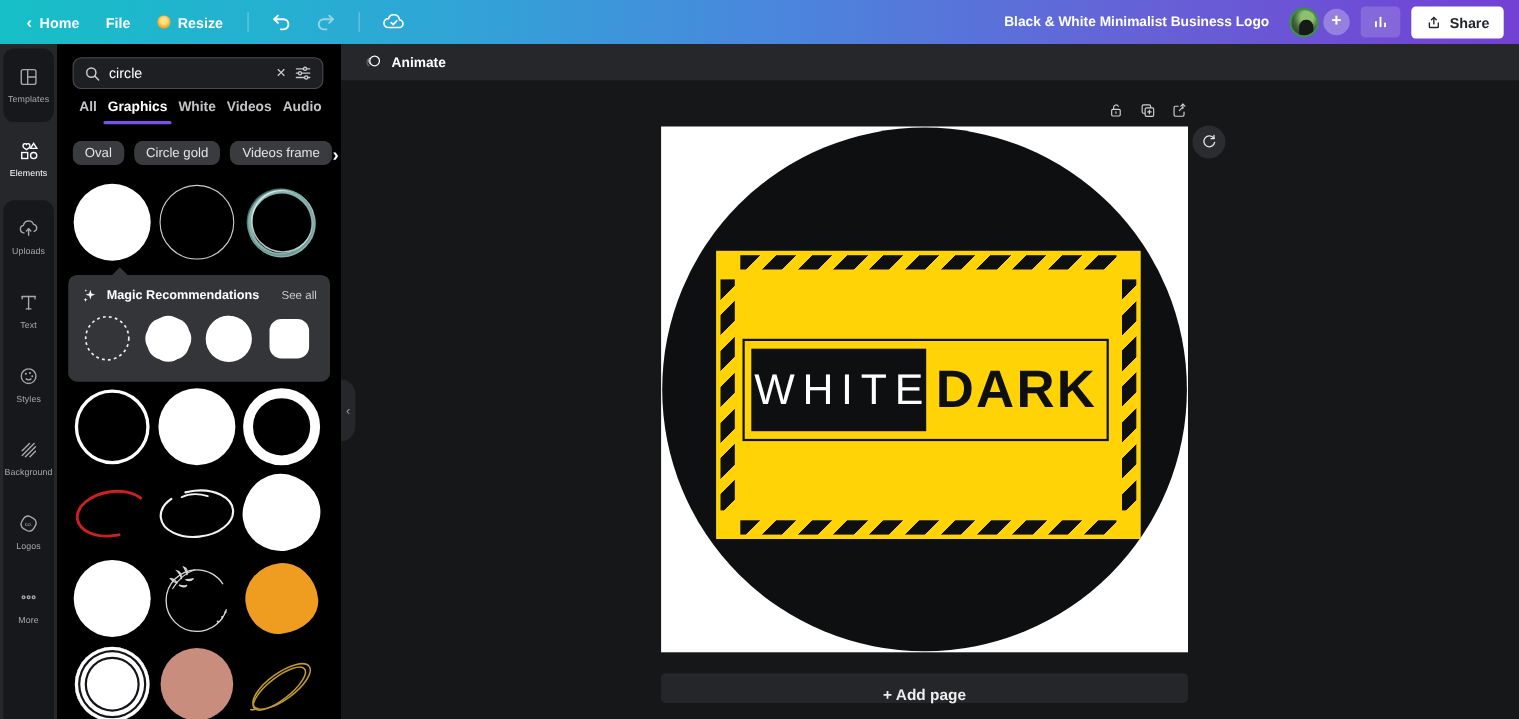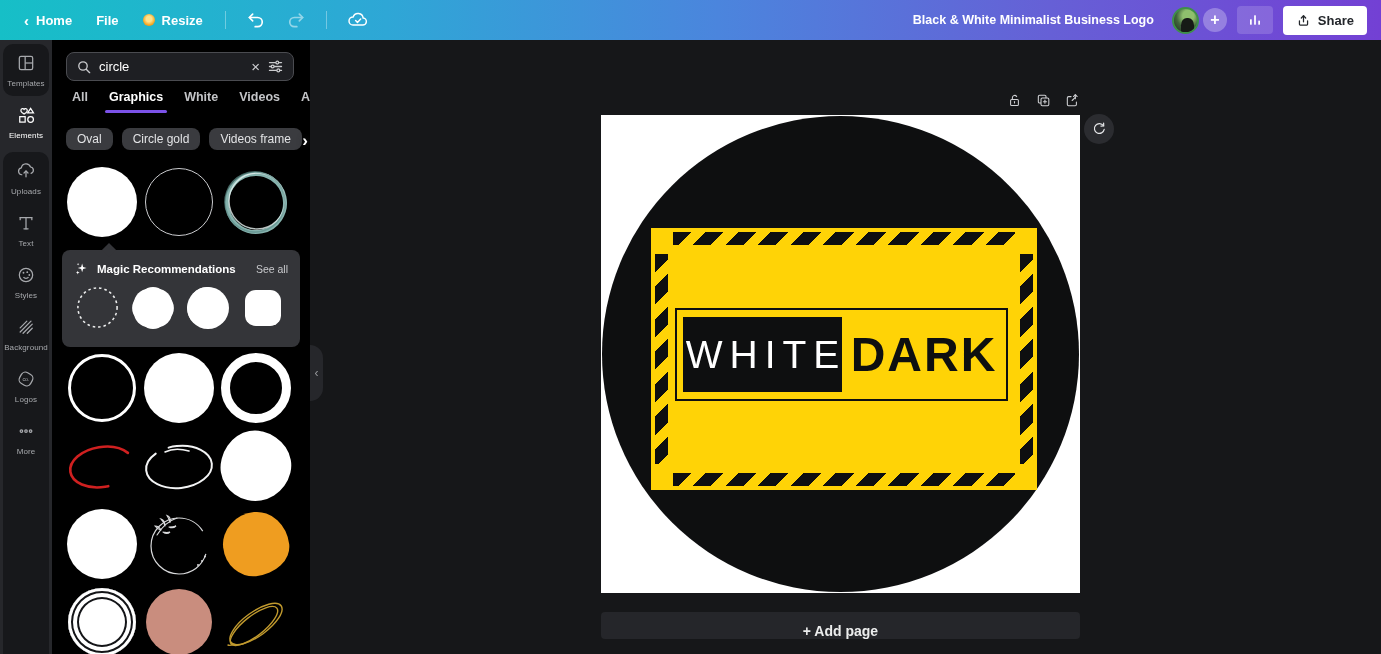--- a/index.html
+++ b/index.html
@@ -33,36 +33,36 @@
   #chart-btn { background:rgba(255,255,255,.16); border-radius:4px; padding:6px 9px; cursor:pointer; }
   #share-btn { background:#fff; color:#23262b; border-radius:4px; padding:7px 13px;
     display:flex; align-items:center; gap:7px; font-size:13px; font-weight:700; cursor:pointer; }
 
   
   #rail { position:absolute; left:0; top:40px; width:52px; height:614px; background:#26272b;
     display:flex; flex-direction:column; }
   .rail-box { background:#17181b; border-radius:10px; margin:4px 3px 0; }
   .rail-group { background:#17181b; border-radius:10px 10px 0 0; margin:4px 3px 0; flex:1;
     display:flex; flex-direction:column; }
-  .rail-item { height:52px; display:flex; flex-direction:column; align-items:center;
+  .rail-item { height:67px; display:flex; flex-direction:column; align-items:center;
     justify-content:center; gap:6px; color:#a7a9ad; cursor:pointer; }
   .rail-item .lbl { font-size:8px; letter-spacing:.1px; }
   .rail-item.active { color:#fff; }
   .rail-item svg { stroke:currentColor; fill:none; stroke-width:1.5; }
 
   
   #panel { position:absolute; left:52px; top:40px; width:258px; height:614px;
     background:#000000; overflow:hidden; }
   #search-box { position:absolute; left:14px; top:12px; width:228px; height:29px;
     background:#1e1f23; border:1px solid #4a4b50; border-radius:8px;
     display:flex; align-items:center; padding:0 9px; gap:7px; }
   #search-input { flex:1; background:transparent; border:none; outline:none; color:#fff;
     font-size:13px; font-family:"Liberation Sans",sans-serif; min-width:0; }
   #search-clear { color:#cfd0d3; font-size:15px; cursor:pointer; line-height:1; }
-  #tabs { position:absolute; left:20px; top:50px; display:flex; gap:21px; }
+  #tabs { position:absolute; left:20px; top:50px; display:flex; gap:10px; }
   .tab { font-size:12.5px; font-weight:700; color:#c3c4c7; cursor:pointer; padding-bottom:9px;
     position:relative; }
   .tab.active { color:#fff; }
   .tab.active:after { content:""; position:absolute; left:-4px; right:-4px; bottom:0;
     height:3px; border-radius:2px; background:#7b52e8; }
   #chips { position:absolute; left:14px; top:88px; display:flex; gap:9px; width:236px;
     overflow:hidden; }
   .chip { background:#3a3b3f; color:#e2e3e5; font-size:12px; padding:4px 11px;
     border-radius:8px; white-space:nowrap; cursor:pointer; }
   #chips-arrow { position:absolute; right:2px; top:91px; color:#fff; font-size:17px;
@@ -415,20 +415,30 @@
   <div class="tile" style="left:168px; top:546px;">
     <svg width="72" height="72" viewBox="0 0 72 72" fill="none" stroke="#c19a2e" stroke-width="1.4">
       <ellipse cx="36" cy="38" rx="31" ry="12" transform="rotate(-36 36 38)"></ellipse>
       <ellipse cx="34" cy="40" rx="29" ry="10" transform="rotate(-38 34 40)"></ellipse>
       <path d="M14 58 q-4 2 -6 1" stroke-linecap="round"></path>
     </svg>
   </div>
 </div>
 
 <div id="canvas-area">
+  <div id="canvas-toolbar">
+    <div id="animate-btn">
+      <svg width="17" height="17" viewBox="0 0 24 24" fill="none" stroke="#fff" stroke-width="1.6">
+        <circle cx="13.5" cy="10.5" r="6.2"></circle>
+        <path d="M8.3 14.6 a6.2 6.2 0 0 1-1.4-7.8" opacity=".55"></path>
+        <path d="M6.6 17 a6.2 6.2 0 0 1-1.9-8.5" opacity=".3"></path>
+      </svg>
+      <span>Animate</span>
+    </div>
+  </div>
 
   <div id="collapse-tab">
     <span>‹</span>
   </div>
 
   <div id="page-controls">
     <span class="pc-icon">
       <svg width="17" height="17" viewBox="0 0 24 24" stroke-linecap="round">
         <rect x="6.5" y="10.5" width="11" height="8.5" rx="1.5"></rect>
         <path d="M9 10.5 V8 a3.2 3.2 0 0 1 6-1.5"></path>

